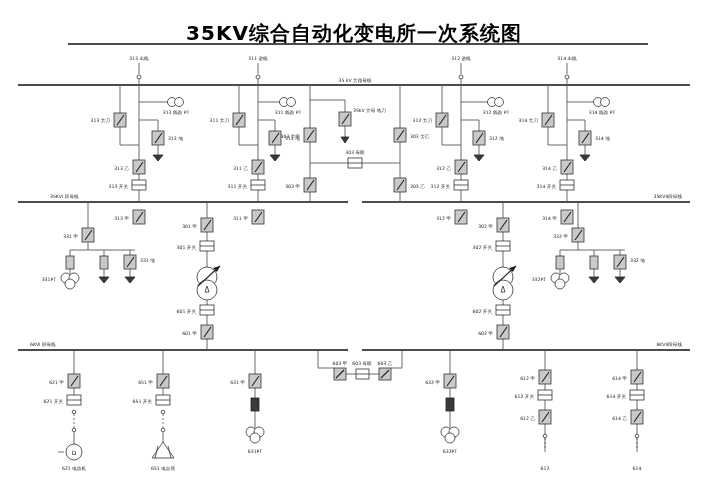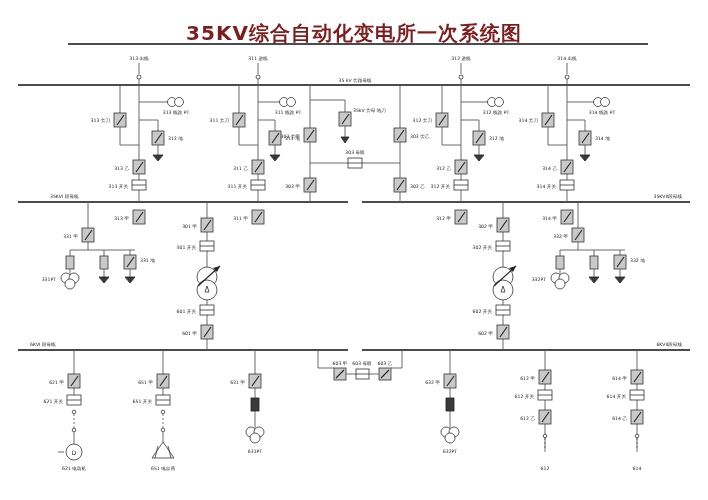--- a/index.html
+++ b/index.html
@@ -1,20 +1,20 @@
 <!DOCTYPE html>
 <html><head>
 <meta charset="utf-8">
 <style>
   html,body{margin:0;padding:0;background:#fff;}
   body{width:708px;height:500px;font-family:"DejaVu Sans","Liberation Sans",sans-serif;}
   #stage{position:relative;width:708px;height:500px;overflow:hidden;background:#fff;}
   #title{
     position:absolute;left:0;top:20px;width:708px;text-align:center;
-    font-size:20px;font-weight:bold;color:#7f1d1d;letter-spacing:1px;
+    font-size:20px;font-weight:bold;color:#000000;letter-spacing:1px;
     font-family:"DejaVu Sans","Liberation Sans",sans-serif;
   }
   svg{position:absolute;left:0;top:0;}
   .lbl{font-size:4.6px;fill:#1a1a1a;font-family:"DejaVu Sans","Liberation Sans",sans-serif;}
   .lbl-r{text-anchor:end;}
   .lbl-c{text-anchor:middle;}
   .bus{stroke:#111;stroke-width:1.6;}
   .wire{stroke:#5a5a5a;stroke-width:0.9;fill:none;}
   .wire-d{stroke:#6a6a6a;stroke-width:0.9;fill:none;stroke-dasharray:2 2;}
   .sym{stroke:#333;stroke-width:0.8;fill:#fff;}

